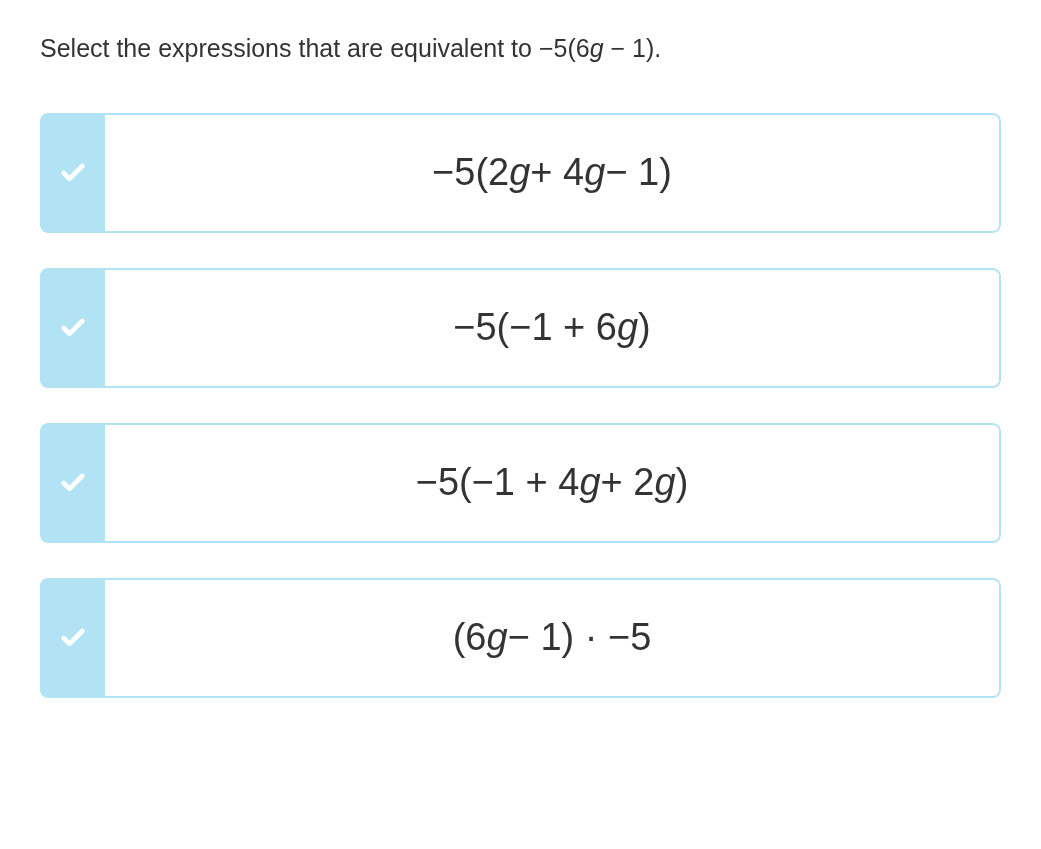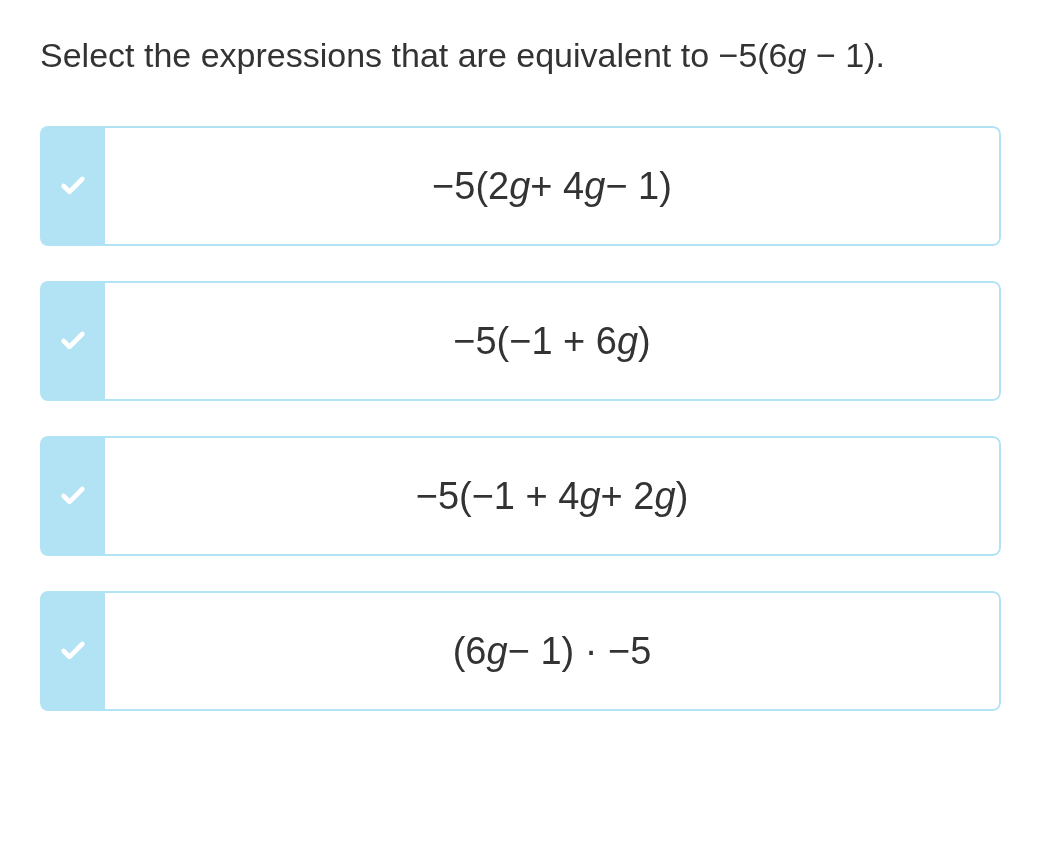--- a/index.html
+++ b/index.html
@@ -7,21 +7,21 @@
       margin: 0;
       padding: 0;
     }
     body {
       font-family: Verdana, Geneva, sans-serif;
       background: #ffffff;
       padding: 30px 40px;
       width: 1041px;
     }
     .question-text {
-      font-size: 34px;
+      font-size: 25px;
       color: #333333;
       line-height: 1.5;
       margin-bottom: 45px;
     }
     .options-container {
       display: flex;
       flex-direction: column;
       gap: 35px;
     }
     .option {

